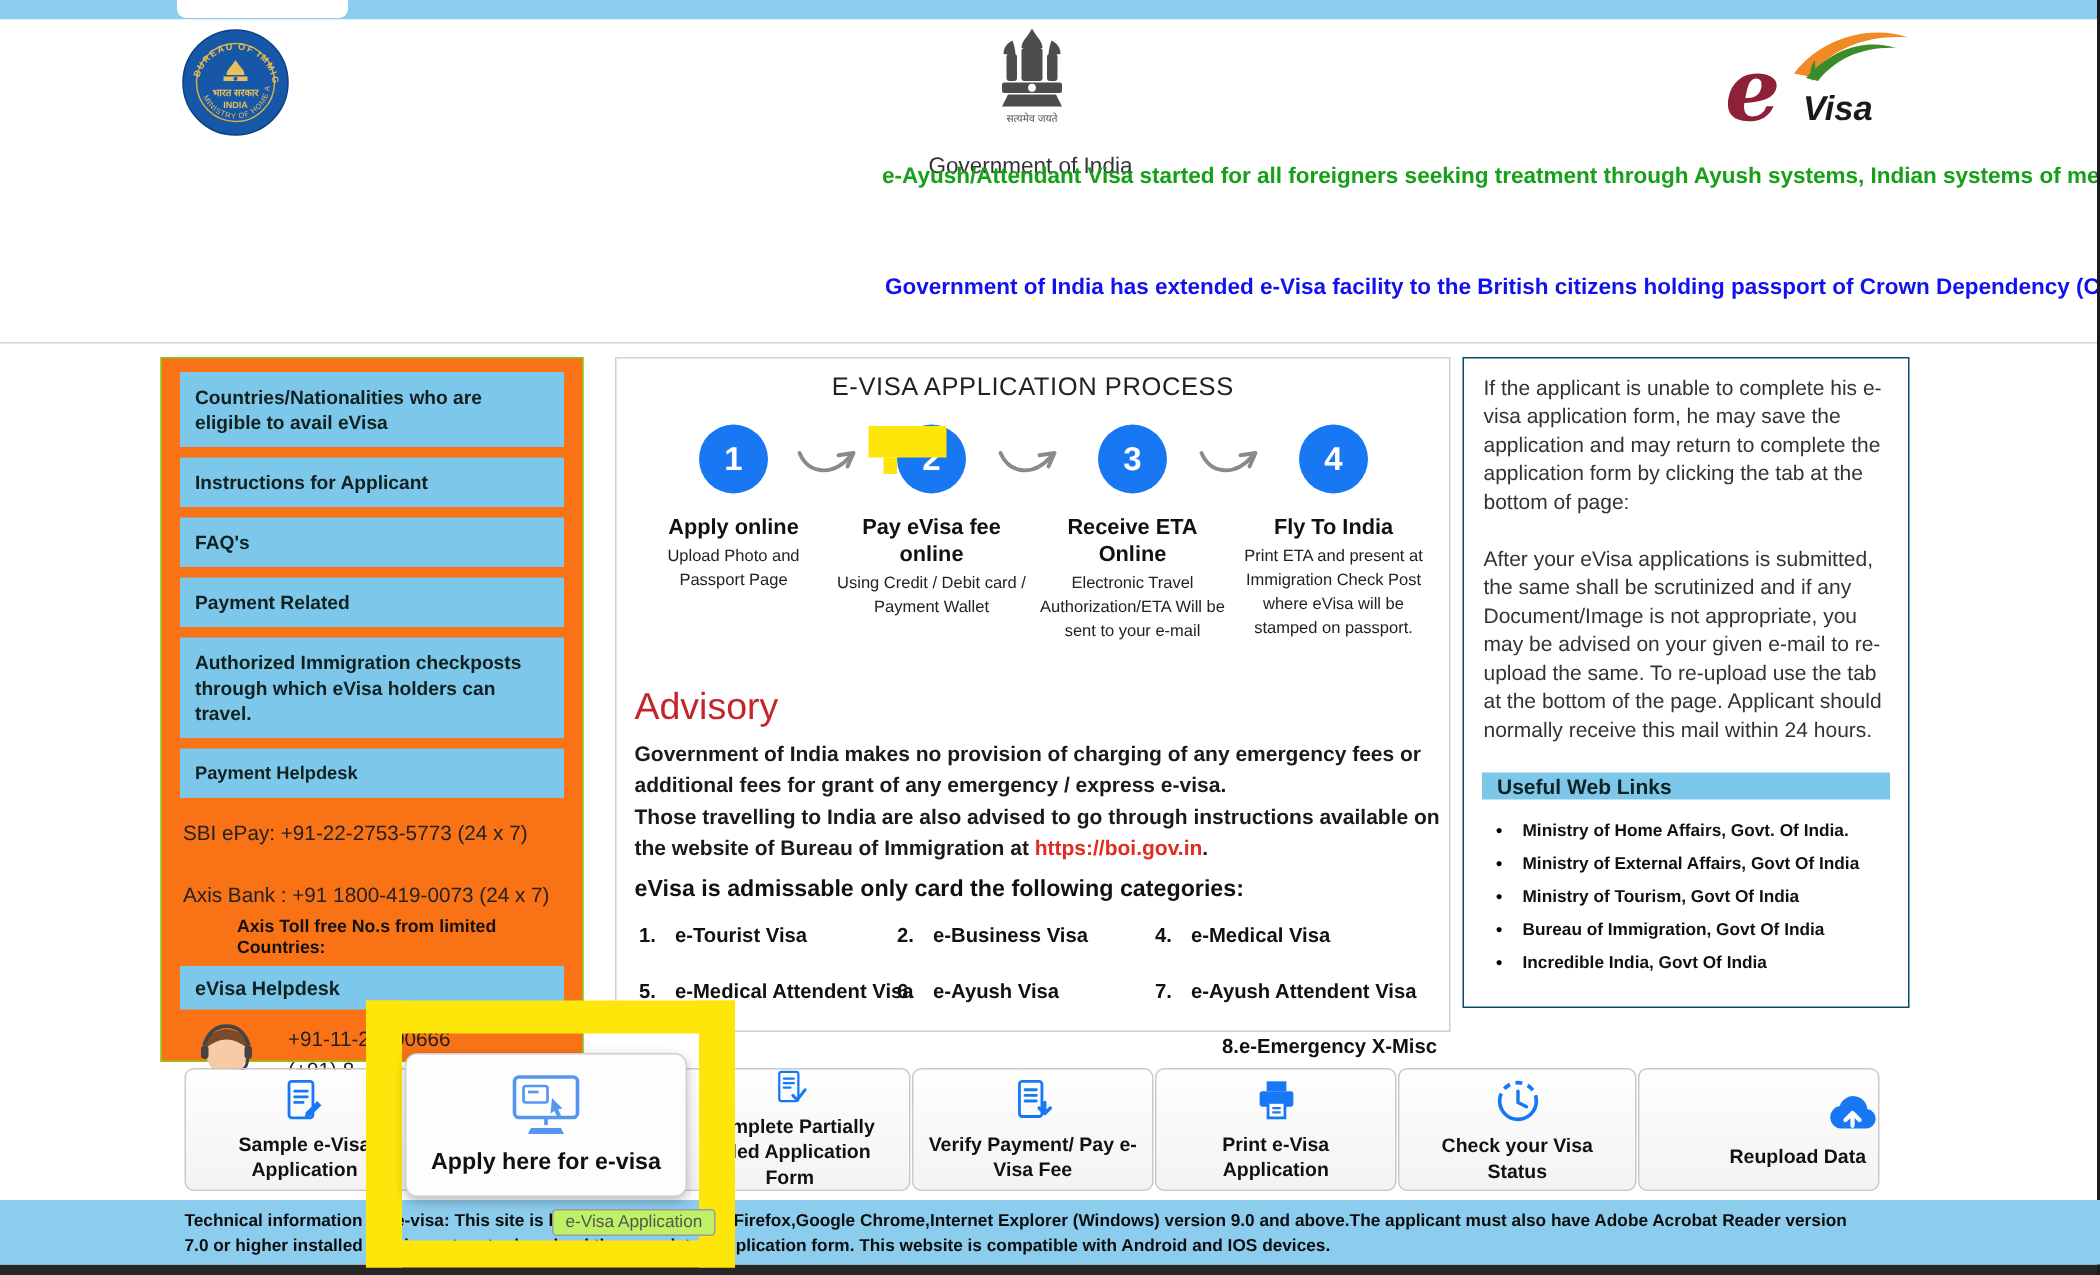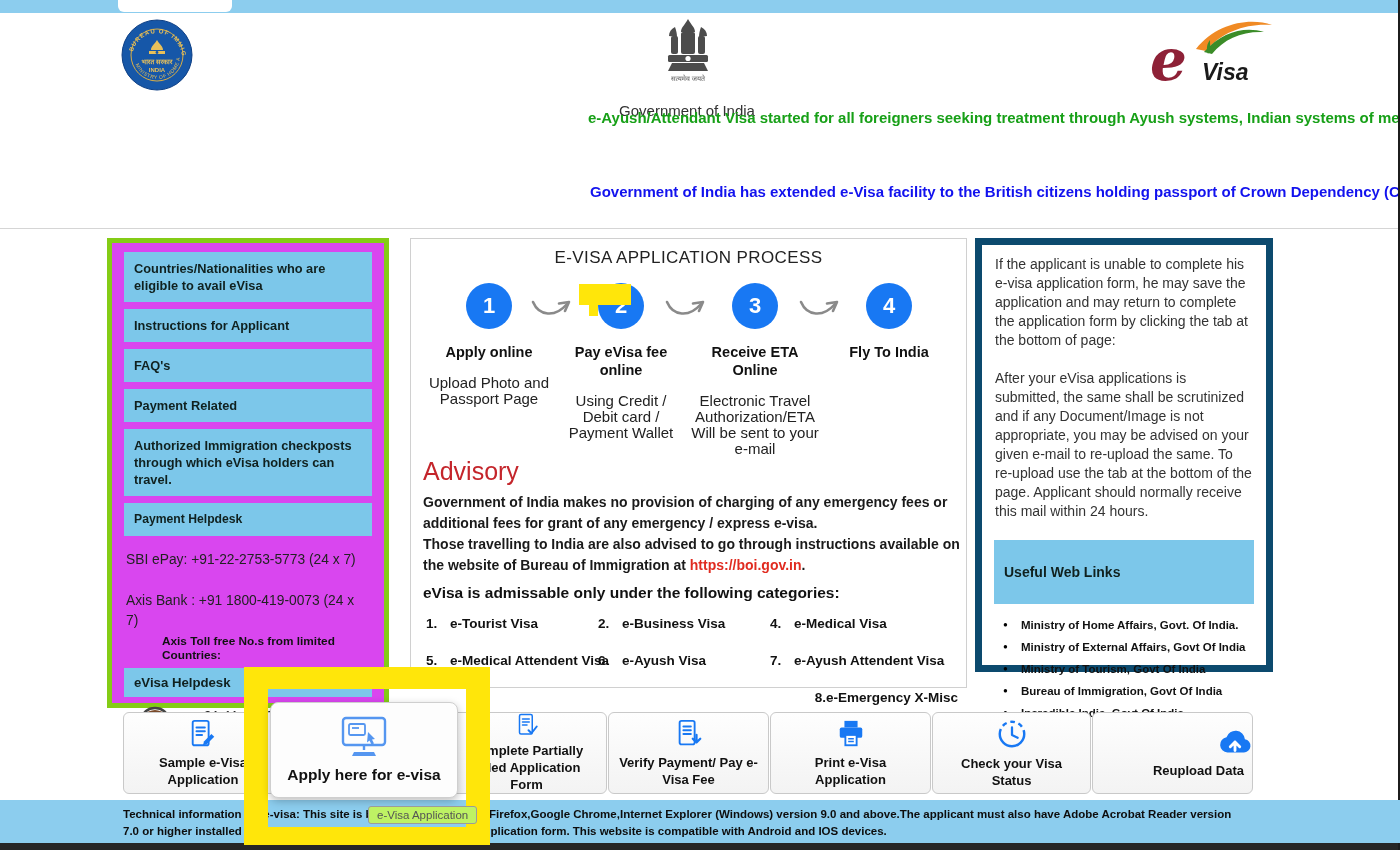--- a/index.html
+++ b/index.html
@@ -21,52 +21,52 @@
   .evisa-logo { position:absolute; left:1150px; top:0px; width:120px; height:84px; }
   .evisa-logo .e { position:absolute; left:0px; top:18px; font-family:"DejaVu Serif","Liberation Serif",serif; font-style:italic; font-weight:bold; font-size:58px; color:#8e2137; line-height:1; }
   .evisa-logo .visa { position:absolute; left:52px; top:46px; font-style:italic; font-weight:600; font-size:23px; color:#1a1a1a; }
   .marquee { position:absolute; white-space:nowrap; overflow:hidden; font-weight:bold; font-size:15px; }
   .marquee.green { left:588px; top:96px; width:812px; color:#17a017; }
   .marquee.blue  { left:590px; top:170px; width:810px; color:#1212ee; }
 
   
   .main-sep { position:absolute; left:0; top:228px; width:1400px; height:1px; background:#d5d5d5; }
 
-  .left-col { position:absolute; left:107px; top:238px; width:282px; height:470px; border:5px solid #84cc16; background:#d946ef; padding:9px 12px; }
+  .left-col { position:absolute; left:107px; top:238px; width:282px; height:470px; border:1px solid #84cc16; background:#f97316; padding:9px 12px; }
   .side-item { background:#7cc7ea; color:#10211f; font-weight:bold; font-size:12.8px; line-height:17px; padding:8px 10px; margin-bottom:7px; cursor:pointer; }
   .side-item.small { font-size:12.2px; }
   .pay-line { font-size:13.8px; color:#222; margin:14px 2px 0 2px; line-height:20px; }
   .axis-note { font-size:11.8px; font-weight:bold; color:#111; margin:3px 0 6px 38px; }
   .helpdesk-bar { background:#7cc7ea; color:#10211f; font-weight:bold; font-size:13.2px; padding:7px 10px; margin-bottom:8px; }
   .helpdesk-row { position:relative; height:70px; }
   .helpdesk-row .agent { position:absolute; left:2px; top:0; }
   .helpdesk-lines { position:absolute; left:72px; top:2px; font-size:13.8px; color:#222; line-height:20.5px; }
 
   .center-col { position:absolute; left:410px; top:238px; width:557px; height:450px; border:1px solid #d0d0d0; background:#fff; }
   .proc-title { position:absolute; left:0; top:9px; width:100%; text-align:center; font-size:17px; letter-spacing:0.4px; color:#222; font-weight:500; }
   .step { position:absolute; top:44px; width:128px; text-align:center; }
   .step .circle { width:46px; height:46px; border-radius:50%; background:#1878f3; color:#fff; font-size:22px; font-weight:bold; line-height:46px; margin:0 auto; text-align:center; }
   .step .s-title { font-weight:bold; font-size:14.5px; color:#111; margin-top:14px; line-height:18px; }
-  .step .s-desc { font-size:15px; color:#222; line-height:16px; margin-top:14px; }
+  .step .s-desc { font-size:11px; color:#222; line-height:16px; margin-top:2px; }
   .step-arrow { position:absolute; top:55px; }
   .hl-frag { position:absolute; background:#ffe60a; z-index:2; }
 
   .advisory { position:absolute; left:12px; top:218px; width:540px; }
   .advisory h2 { margin:0 0 6px 0; font-weight:400; font-size:25px; color:#c4252b; }
   .advisory p { margin:0; font-weight:bold; font-size:14px; line-height:21px; color:#1a1a1a; }
   .advisory .boi-link { color:#e02b20; cursor:pointer; }
   .cat-heading { font-weight:bold; font-size:15.5px; color:#111; margin-top:8px; }
   .cat-grid { display:grid; grid-template-columns:172px 172px 188px; grid-auto-rows:37px; margin-top:14px; margin-left:3px; }
   .cat-item { white-space:nowrap; font-weight:bold; font-size:13.5px; color:#111; }
   .cat-item .n { display:inline-block; width:24px; }
   .cat-item.col3 { grid-column:3;text-align:right; }
 
-  .right-col { position:absolute; left:975px; top:238px; width:298px; height:434px; border:7px solid #0c4a6e; background:#fff; padding:10px 13px; }
+  .right-col { position:absolute; left:975px; top:238px; width:298px; height:434px; border:1px solid #0c4a6e; background:#fff; padding:10px 13px; }
   .right-col p { margin:0 0 19px 0; font-size:14px; line-height:19px; color:#333; }
-  .links-header { background:#7cc7ea; font-weight:bold; font-size:14px; color:#10211f; padding:24px 10px; margin:0 -1px 10px -1px; }
+  .links-header { background:#7cc7ea; font-weight:bold; font-size:14px; color:#10211f; padding:1px 10px; margin:0 -1px 10px -1px; }
   .link-list { margin:0; padding:0 0 0 8px; list-style:none; }
   .link-list li { position:relative; padding:5px 0 5px 18px; font-weight:bold; font-size:11.5px; color:#111; cursor:pointer; }
   .link-list li::before { content:"●"; position:absolute; left:0; top:6px; font-size:8px; color:#000; }
 
   
   .btn-card { position:absolute; top:712px; height:82px; z-index:3; background:linear-gradient(#fefefe,#f3f3f3);
     border:1px solid #c9c9c9; border-radius:6px; display:flex; flex-direction:column; align-items:center; justify-content:center;
     text-align:center; cursor:pointer; }
   .btn-card .lbl { font-weight:bold; font-size:13px; line-height:17px; color:#111; padding:0 8px; margin-top:5px; }
   .apply-card { position:absolute; left:270px; top:702px; width:188px; height:96px; z-index:6; background:#fdfdfd;
@@ -204,20 +204,21 @@
       <div class="s-desc">Using Credit / Debit card / Payment Wallet</div>
     </div>
     <div class="step" style="left:280px;">
       <div class="circle">3</div>
       <div class="s-title">Receive ETA Online</div>
       <div class="s-desc">Electronic Travel Authorization/ETA Will be sent to your e-mail</div>
     </div>
     <div class="step" style="left:414px;">
       <div class="circle">4</div>
       <div class="s-title">Fly To India</div>
+      <div class="s-desc">Print ETA and present at Immigration Check Post where eVisa will be stamped on passport.</div>
     </div>
 
     <svg class="step-arrow" style="left:118px;" width="46" height="28" viewBox="0 0 46 28">
       <path d="M4 8 C10 22 26 24 38 10" fill="none" stroke="#8a8a8a" stroke-width="2.6" stroke-linecap="round"></path>
       <path d="M40 8 l-10 1.5 M40 8 l-4 9" fill="none" stroke="#8a8a8a" stroke-width="2.6" stroke-linecap="round"></path>
     </svg>
     <svg class="step-arrow" style="left:252px;" width="46" height="28" viewBox="0 0 46 28">
       <path d="M4 8 C10 22 26 24 38 10" fill="none" stroke="#8a8a8a" stroke-width="2.6" stroke-linecap="round"></path>
       <path d="M40 8 l-10 1.5 M40 8 l-4 9" fill="none" stroke="#8a8a8a" stroke-width="2.6" stroke-linecap="round"></path>
     </svg>
@@ -226,21 +227,21 @@
       <path d="M40 8 l-10 1.5 M40 8 l-4 9" fill="none" stroke="#8a8a8a" stroke-width="2.6" stroke-linecap="round"></path>
     </svg>
 
     <div class="hl-frag" style="left:168px; top:45px; width:52px; height:21px;"></div>
     <div class="hl-frag" style="left:178px; top:66px; width:9px; height:11px;"></div>
 
     <div class="advisory">
       <h2>Advisory</h2>
       <p>Government of India makes no provision of charging of any emergency fees or additional fees for grant of any emergency / express e-visa.</p>
       <p><span>Those travelling to India are also advised to go through instructions available on the website of Bureau of Immigration at </span><span class="boi-link">https://boi.gov.in</span><span>.</span></p>
-      <div class="cat-heading">eVisa is admissable only under the following categories:</div>
+      <div class="cat-heading">eVisa is admissable only card the following categories:</div>
       <div class="cat-grid">
         <div class="cat-item"><span class="n">1.</span><span>e-Tourist Visa</span></div>
         <div class="cat-item"><span class="n">2.</span><span>e-Business Visa</span></div>
         <div class="cat-item"><span class="n">4.</span><span>e-Medical Visa</span></div>
         <div class="cat-item"><span class="n">5.</span><span>e-Medical Attendent Visa</span></div>
         <div class="cat-item"><span class="n">6.</span><span>e-Ayush Visa</span></div>
         <div class="cat-item"><span class="n">7.</span><span>e-Ayush Attendent Visa</span></div>
         <div class="cat-item col3"><span class="n">8.</span><span>e-Emergency X-Misc</span></div>
       </div>
     </div>

